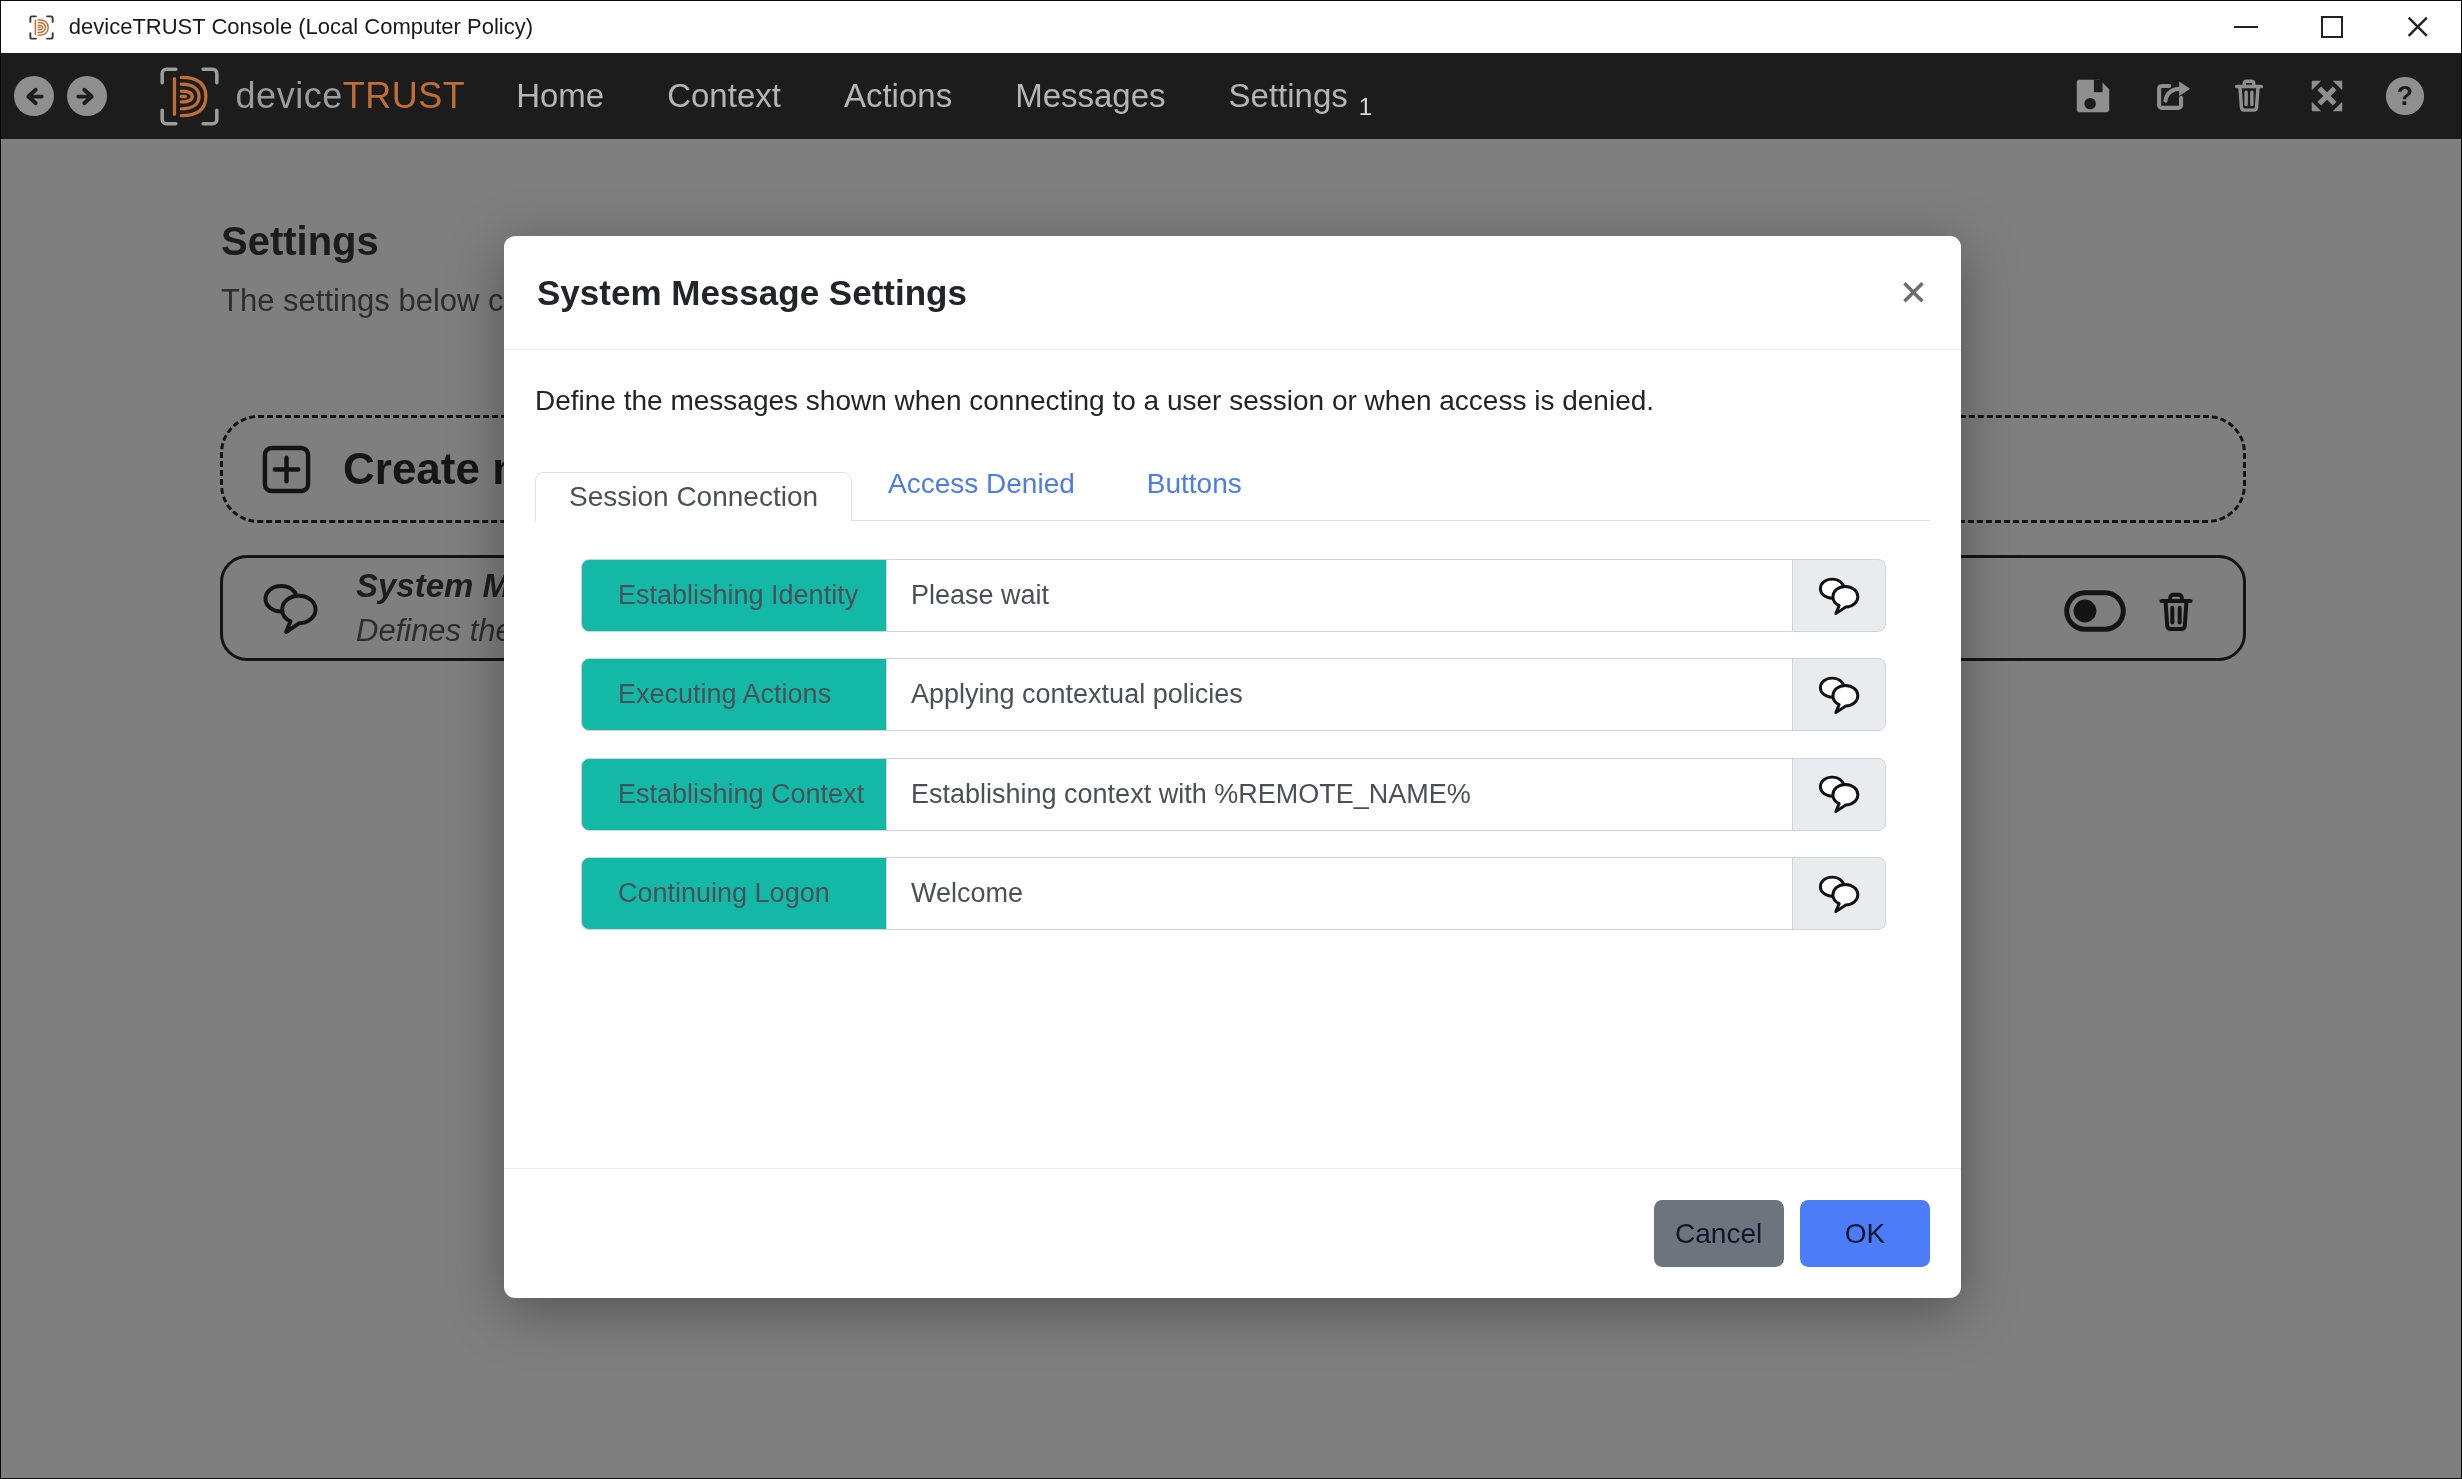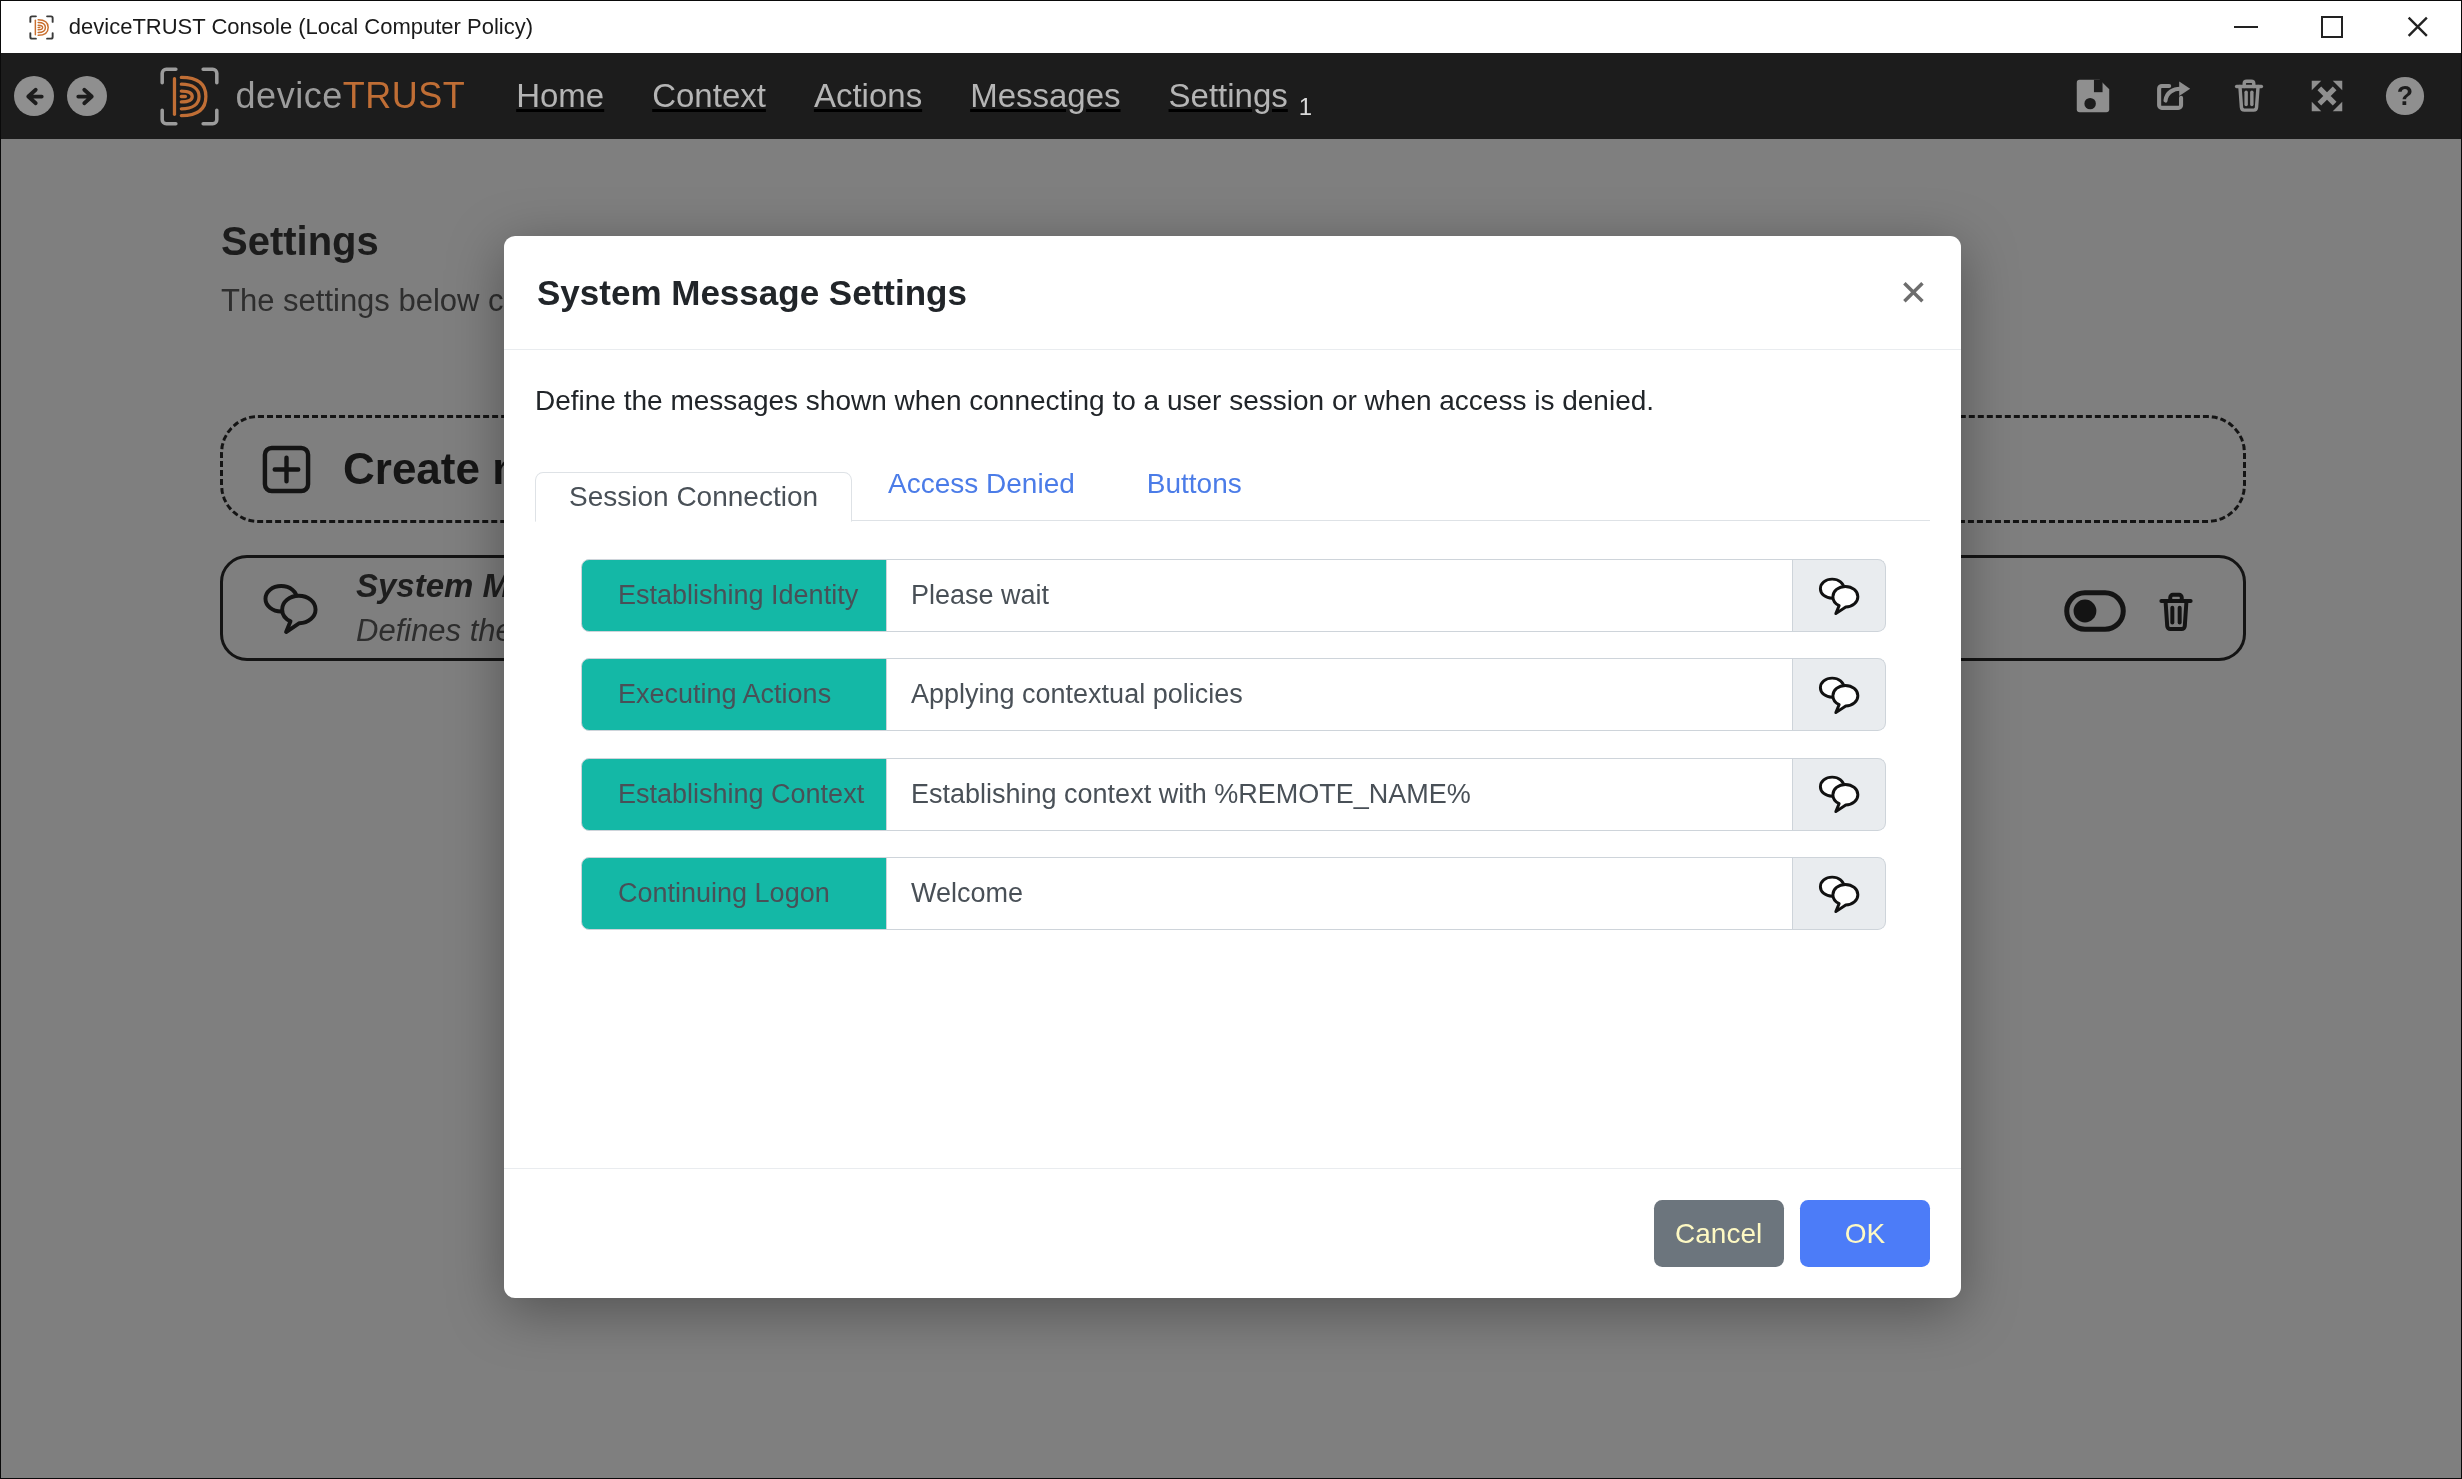--- a/index.html
+++ b/index.html
@@ -16,21 +16,21 @@
   .win-btn { width:86px; height:52px; display:flex; align-items:center; justify-content:center; cursor:default; }
 
   
   .navbar { position:absolute; left:0; top:52px; width:100%; height:86px; background:#1c1c1c; display:flex; align-items:center; }
   .nav-circle { width:40px; height:40px; border-radius:50%; background:#8f8f8f; display:flex; align-items:center; justify-content:center; margin-left:12.8px; flex:0 0 auto; }
   .brand { display:flex; align-items:center; margin-left:47px; }
   .brand-logo { width:71px; height:71px; }
   .brand-text { font-size:36px; margin-left:11px; letter-spacing:0.5px; }
   .brand-device { color:#9c9c9c; }
   .brand-trust { color:#c06e35; }
-  .nav-menu { display:flex; align-items:flex-start; margin-left:51px; gap:48px;text-decoration:underline; }
+  .nav-menu { display:flex; align-items:flex-start; margin-left:51px; gap:63px; }
   .nav-item { font-size:33px; color:#b5b5b5; cursor:default; }
   .nav-badge { display:inline-block; font-size:24px; color:#dadada; margin-left:11px; transform:translateY(8.2px); }
   .nav-actions { margin-left:auto; display:flex; align-items:center; gap:36px; padding-right:35px; }
   .nav-actions .act-icon { width:42px; height:42px; display:block; }
 
   
   .page { position:absolute; left:0; top:138px; width:100%; height:1342px; background:#7f7f7f; }
   .bg-heading { position:absolute; left:220px; top:80px; font-size:40px; font-weight:700; color:#1c1c1c; }
   .bg-subtext { position:absolute; left:220px; top:144px; font-size:31px; color:#2e2e2e; white-space:nowrap; }
   .bg-create { position:absolute; left:219px; top:276px; width:2026px; height:108px; border:3.6px dashed #141414; border-radius:38px; display:flex; align-items:center; padding-left:38px; background:transparent; }
@@ -55,21 +55,21 @@
   .tab.active { color:#495057; background:#fff; border:1.8px solid #dee2e6; border-bottom:1.8px solid #fff; border-radius:8.2px 8.2px 0 0; margin-bottom:-1.8px; }
   .tab.inactive { color:#4b7ce8; padding:20px 36px; }
   .tabpanel { padding:38px 44px 0 46px; }
   .panel-desc { font-size:28px; color:#212529; line-height:1.55; max-width:1350px; margin-bottom:31px; }
   .msg-row { display:flex; height:73px; margin-bottom:26.4px; }
   .msg-label { width:306px; background:#14b8a6; border:1.8px solid #ced4da; border-radius:8.2px 0 0 8.2px; display:flex; align-items:center; padding-left:36px; font-size:27px; color:#495057; flex:0 0 auto; }
   .msg-input { flex:1 1 auto; border:1.8px solid #ced4da; border-left:none; font-size:27px; color:#495057; padding-left:24px; font-family:"Liberation Sans","DejaVu Sans",sans-serif; outline:none; background:#fff; min-width:0; }
   .msg-btn { width:93px; background:#e9ecef; border:1.8px solid #ced4da; border-left:none; border-radius:0 8.2px 8.2px 0; display:flex; align-items:center; justify-content:center; flex:0 0 auto; cursor:default; }
   .msg-btn svg { width:47px; height:40px; }
   .modal-footer { height:130px; border-top:1.8px solid #e9ecef; display:flex; align-items:center; justify-content:flex-end; gap:16.4px; padding-right:31px; flex:0 0 auto; }
-  .btn { width:130px; height:67px; border:none; border-radius:8.2px; font-size:28px; color:#fef9c3; font-family:"Liberation Sans","DejaVu Sans",sans-serif; cursor:default; }
+  .btn { width:130px; height:67px; border:none; border-radius:8.2px; font-size:28px; color:#0f172a; font-family:"Liberation Sans","DejaVu Sans",sans-serif; cursor:default; }
   .btn-cancel { background:#6c757d; }
   .btn-ok { background:#4c7cf8; }
 </style>
 </head>
 <body>
 
 <div class="window">
 
   <div class="titlebar">
     <svg class="app-icon" viewBox="0 0 52 52">

